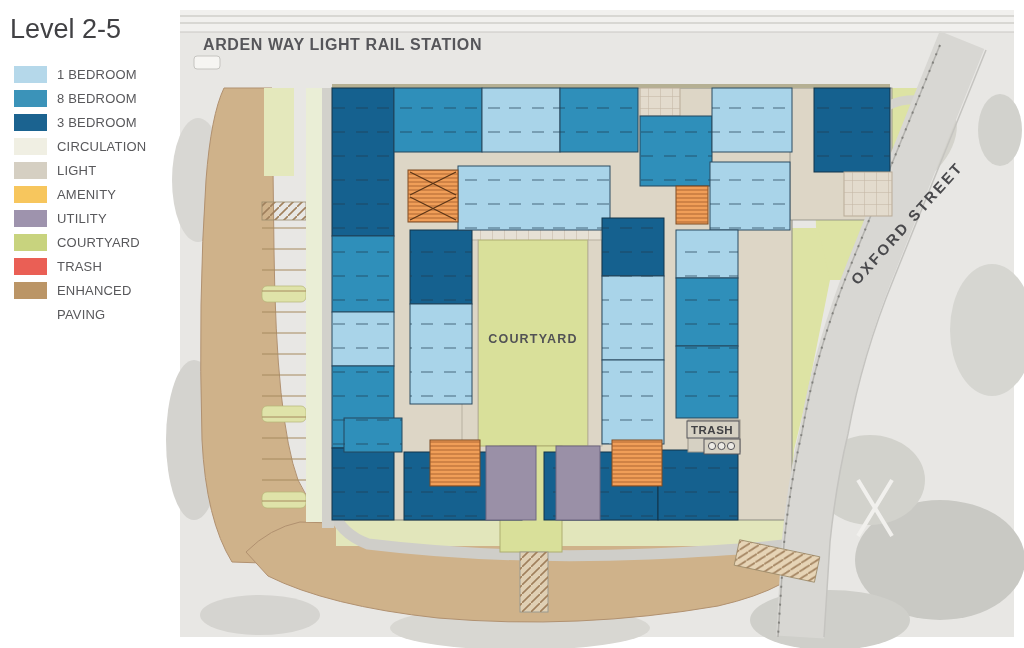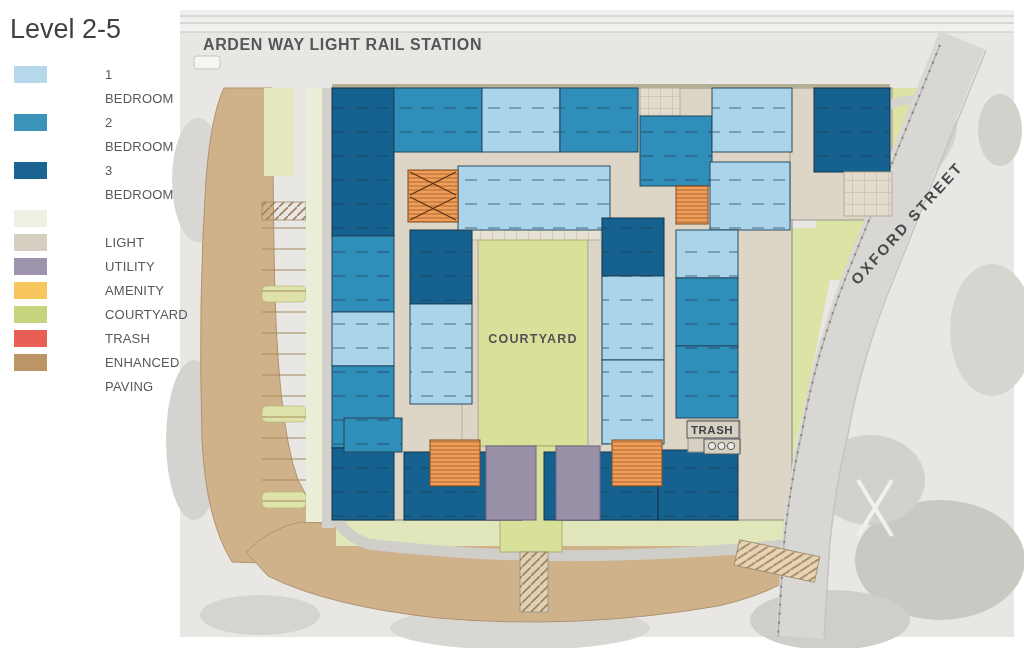--- a/index.html
+++ b/index.html
@@ -1,59 +1,60 @@
 <!DOCTYPE html>
 <html><head>
 <meta charset="utf-8">
 <style>
   html,body{margin:0;padding:0;background:#ffffff;}
   body{width:1024px;height:648px;position:relative;overflow:hidden;
        font-family:"Liberation Sans","DejaVu Sans",sans-serif;}
   #plan-svg{position:absolute;left:0;top:0;width:1024px;height:648px;}
   .legend-panel{position:absolute;left:0;top:0;width:180px;z-index:5;}
   .page-title{font-size:27px;color:#414144;margin:14px 12px 18px 10px;font-weight:400;}
-  .legend-row{display:flex;align-items:flex-start;padding-left:14px;min-height:24px;gap:48px;}
+  .legend-row{display:flex;align-items:flex-start;padding-left:14px;min-height:24px;}
   .legend-swatch{width:33px;height:17px;margin-right:10px;margin-top:3px;flex:0 0 auto;}
   .legend-label{font-size:13px;color:#58585b;letter-spacing:.2px;line-height:24px;width:112px;}
   .station-label{position:absolute;left:203px;top:36px;z-index:6;font-size:16px;
        font-weight:bold;color:#56565a;letter-spacing:.6px;white-space:nowrap;}
   svg text{font-family:"Liberation Sans","DejaVu Sans",sans-serif;}
 </style>
 </head>
 <body>
 
 <div class="legend-panel">
   <div class="page-title">Level 2-5</div>
   <div id="legend-rows">
       <div class="legend-row">
         <span class="legend-swatch" style="background: rgb(181, 216, 234);"></span>
         <span class="legend-label">1 BEDROOM</span>
       </div>
       <div class="legend-row">
         <span class="legend-swatch" style="background: rgb(59, 147, 185);"></span>
-        <span class="legend-label">2 BEDROOM</span>
+        <span class="legend-label">8 BEDROOM</span>
       </div>
       <div class="legend-row">
         <span class="legend-swatch" style="background: rgb(27, 99, 144);"></span>
         <span class="legend-label">3 BEDROOM</span>
       </div>
       <div class="legend-row">
         <span class="legend-swatch" style="background: rgb(240, 239, 227);"></span>
+        <span class="legend-label">CIRCULATION</span>
       </div>
       <div class="legend-row">
         <span class="legend-swatch" style="background: rgb(213, 207, 194);"></span>
         <span class="legend-label">LIGHT</span>
       </div>
       <div class="legend-row">
+        <span class="legend-swatch" style="background: rgb(247, 198, 93);"></span>
+        <span class="legend-label">AMENITY</span>
+      </div>
+      <div class="legend-row">
         <span class="legend-swatch" style="background: rgb(158, 147, 173);"></span>
         <span class="legend-label">UTILITY</span>
-      </div>
-      <div class="legend-row">
-        <span class="legend-swatch" style="background: rgb(247, 198, 93);"></span>
-        <span class="legend-label">AMENITY</span>
       </div>
       <div class="legend-row">
         <span class="legend-swatch" style="background: rgb(200, 211, 126);"></span>
         <span class="legend-label">COURTYARD</span>
       </div>
       <div class="legend-row">
         <span class="legend-swatch" style="background: rgb(234, 95, 85);"></span>
         <span class="legend-label">TRASH</span>
       </div>
       <div class="legend-row">

